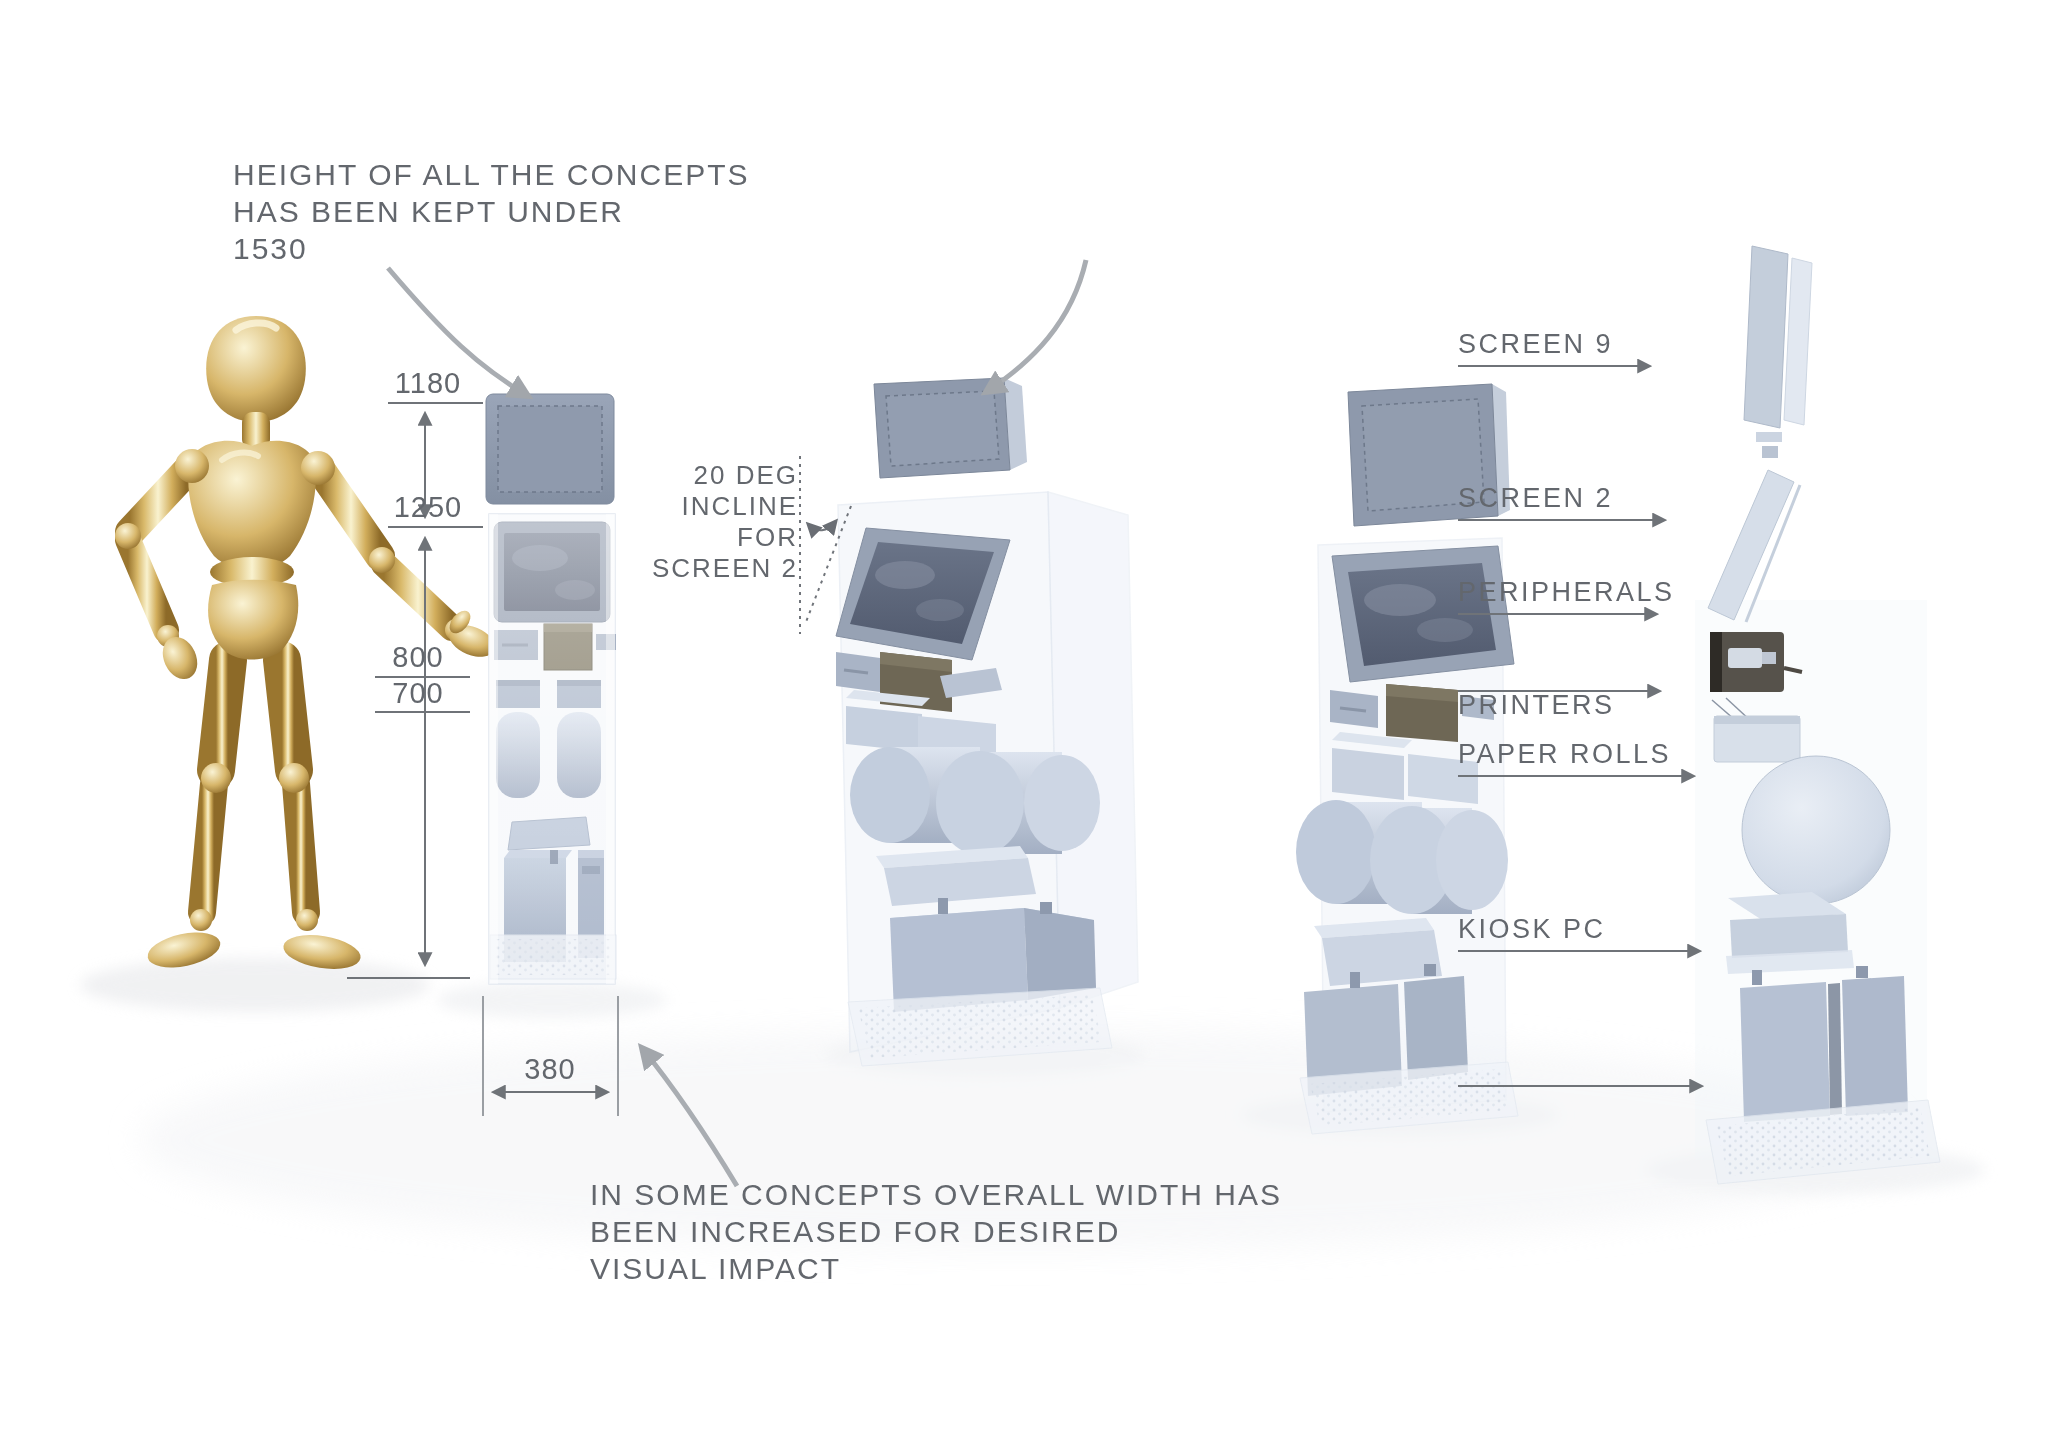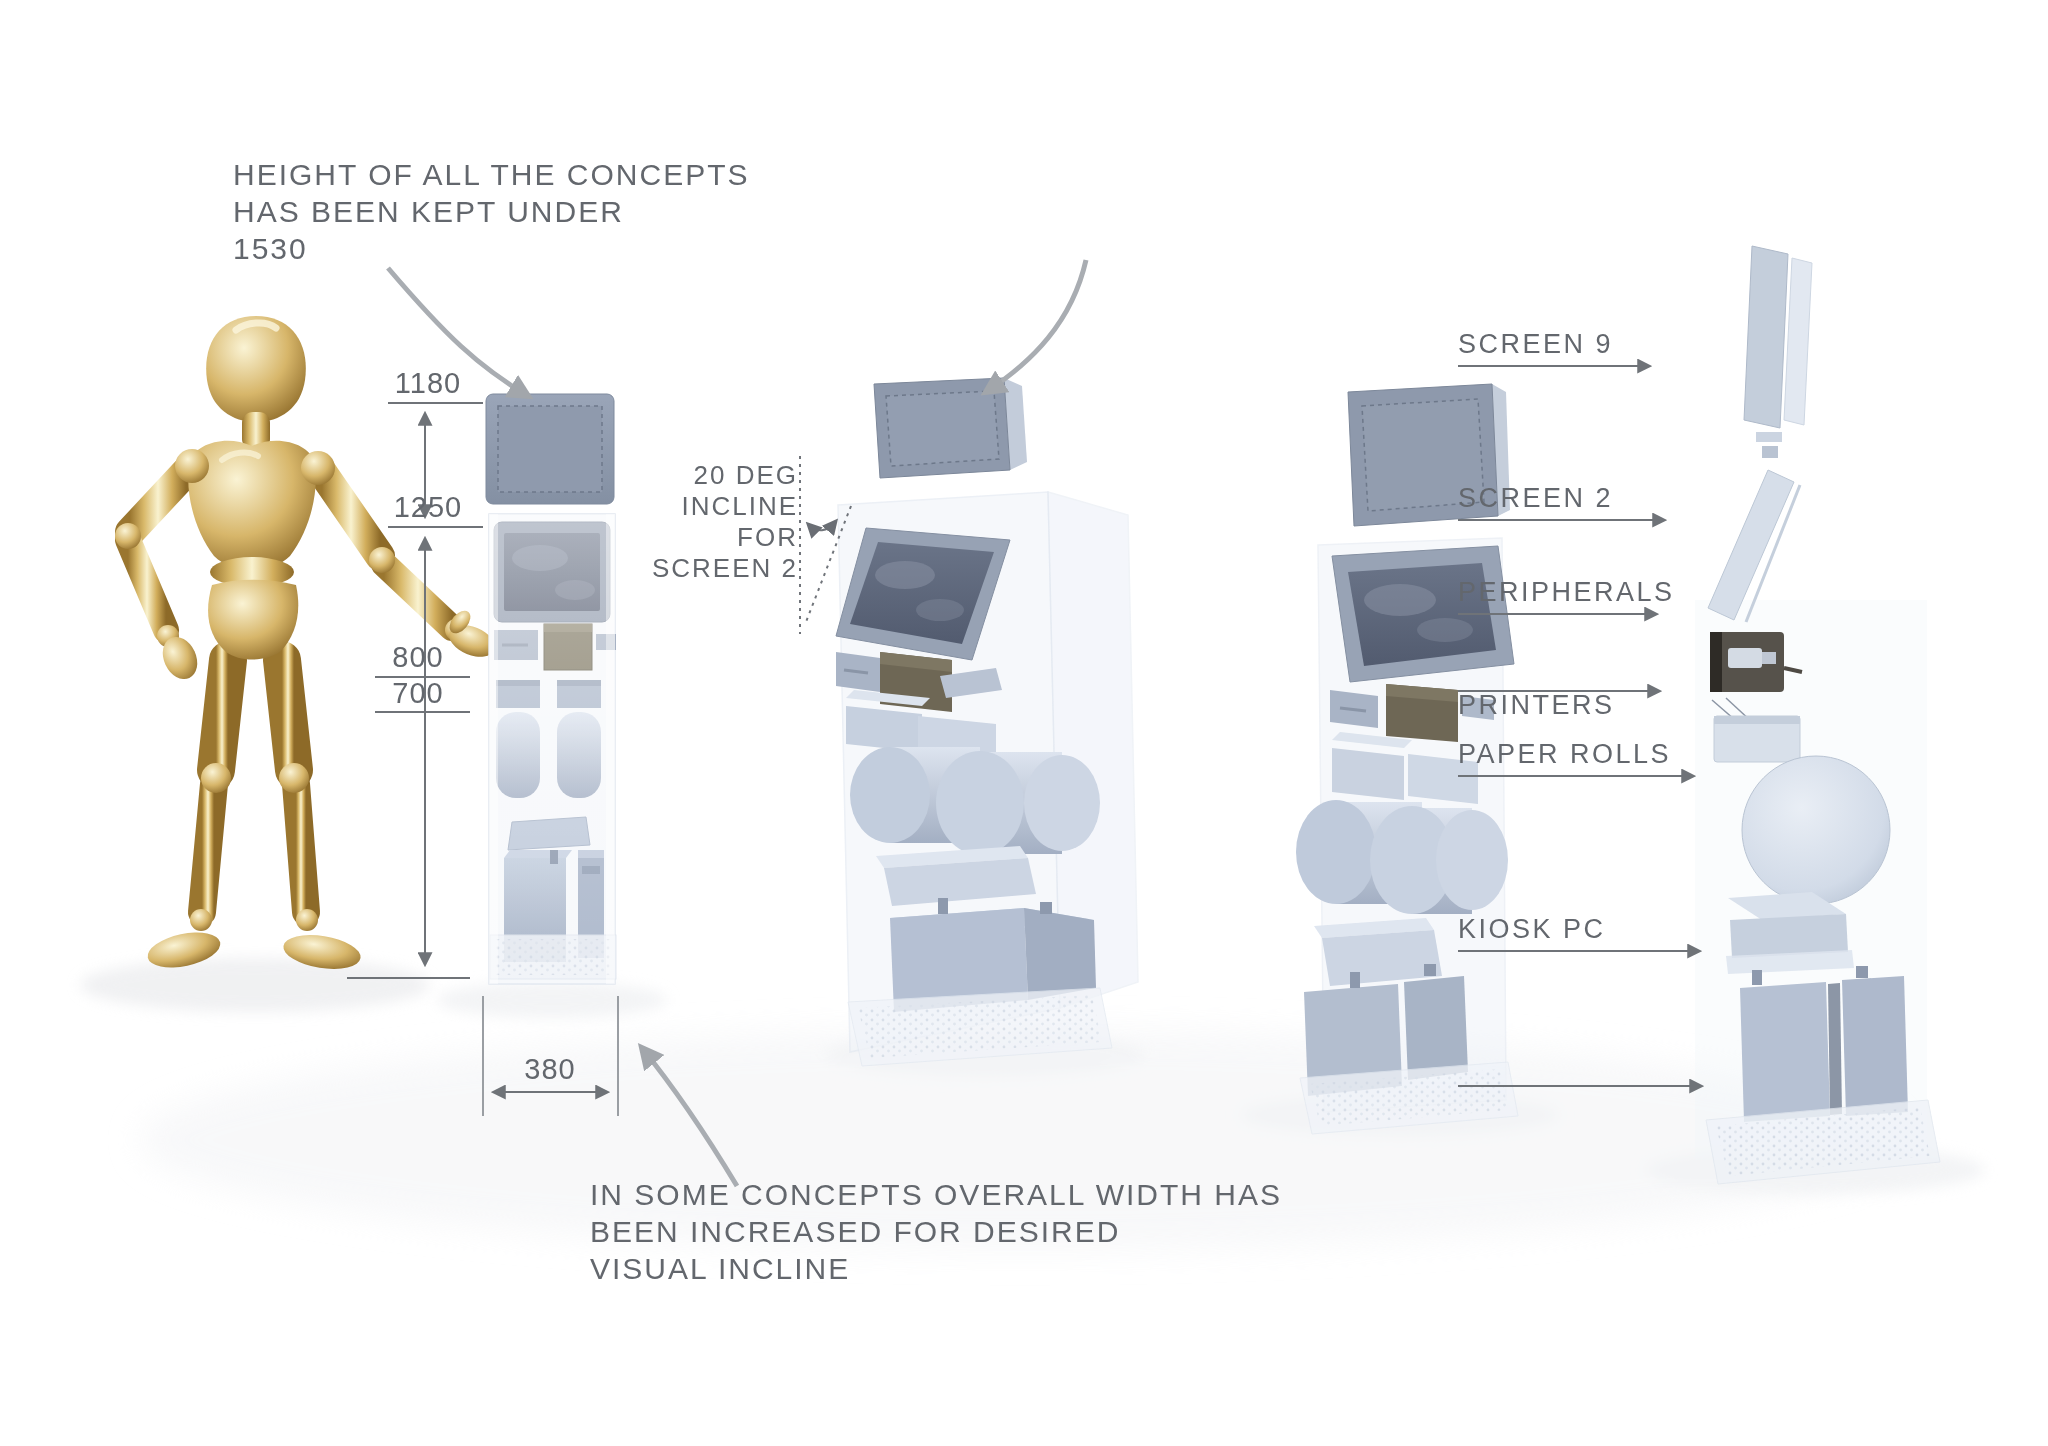--- a/index.html
+++ b/index.html
@@ -285,21 +285,21 @@
   </g>
 </svg>
 
   <div class="txt note" style="left:233px;top:156px;width:560px;">HEIGHT OF ALL THE CONCEPTS
 HAS BEEN KEPT UNDER
 1530</div>
 
 
   <div class="txt note" style="left:590px;top:1176px;width:720px;">IN SOME CONCEPTS OVERALL WIDTH HAS
 BEEN INCREASED FOR DESIRED
-VISUAL INCLINE</div>
+VISUAL IMPACT</div>
 
   <div class="txt note-incline" style="left:620px;top:460px;width:178px;">20 DEG
 INCLINE
 FOR
 SCREEN 2</div>
 
   <div class="txt dim" style="left:378px;top:367px;width:100px;">1180</div>
   <div class="txt dim" style="left:378px;top:491px;width:100px;">1250</div>
   <div class="txt dim" style="left:368px;top:641px;width:100px;">800</div>
   <div class="txt dim" style="left:368px;top:677px;width:100px;">700</div>

